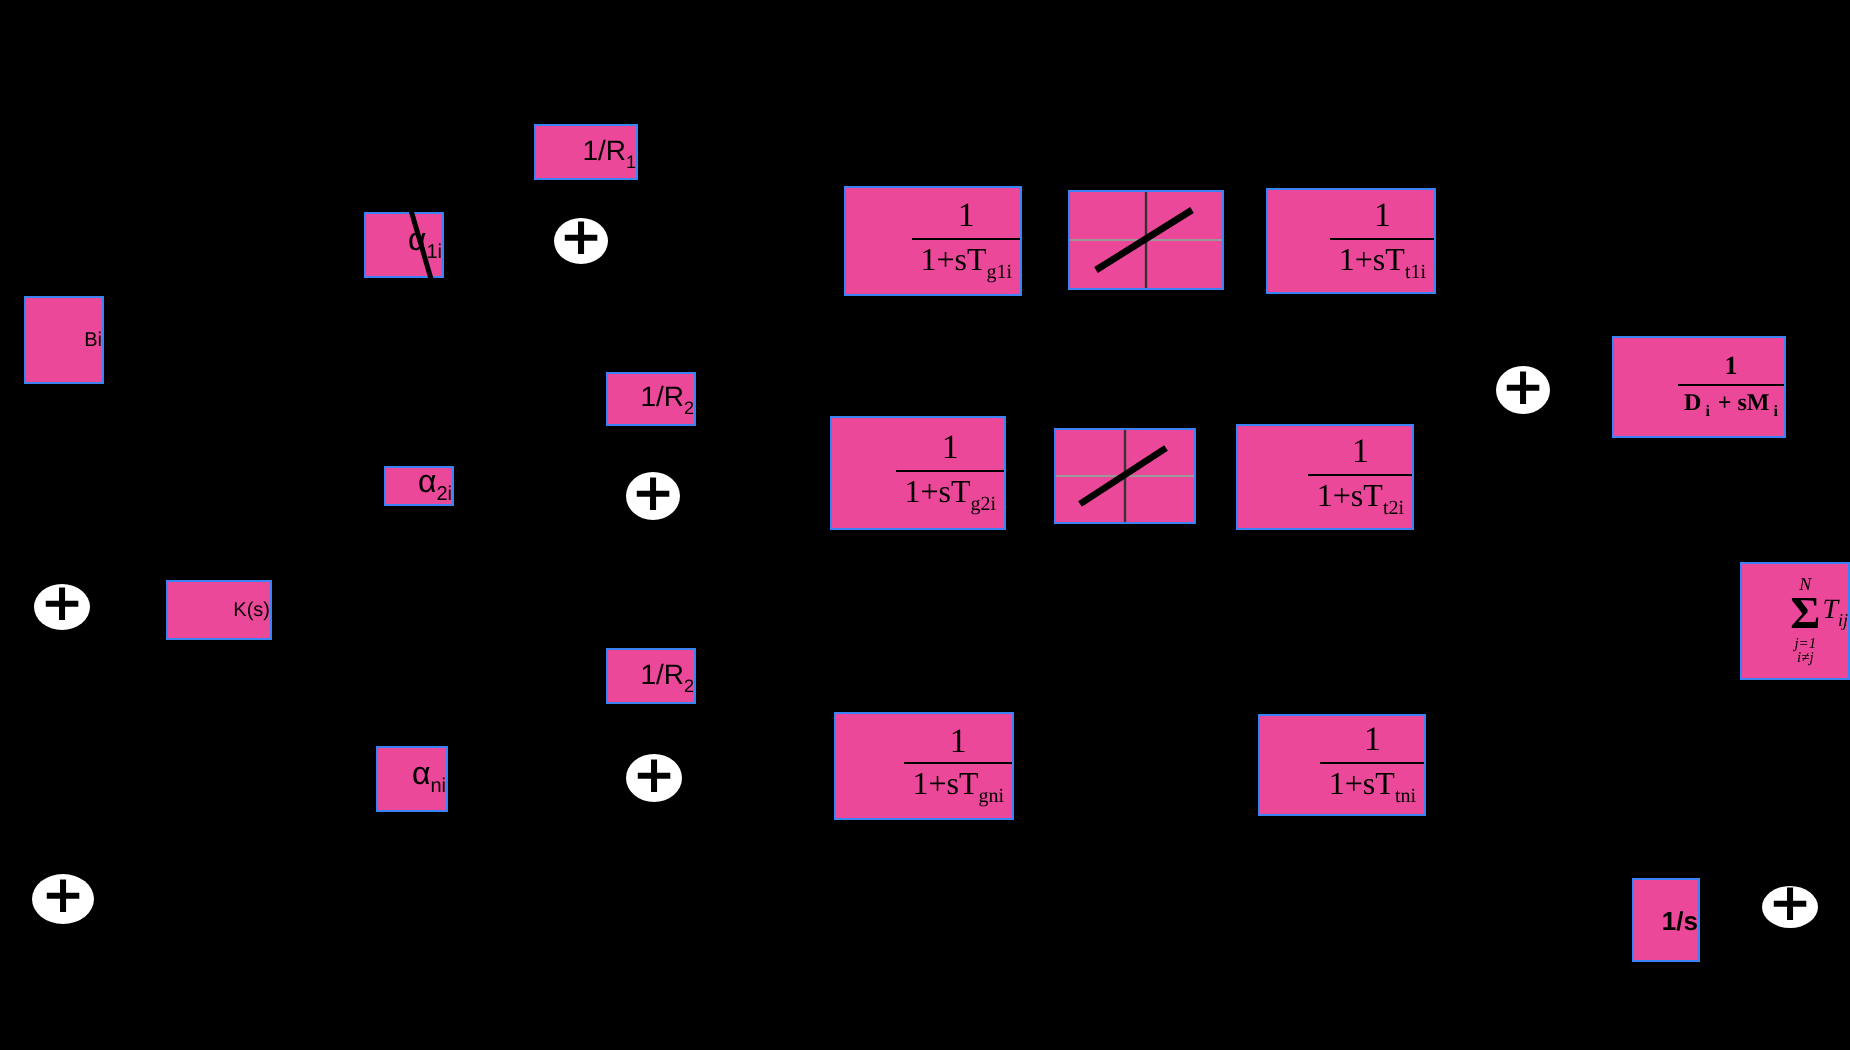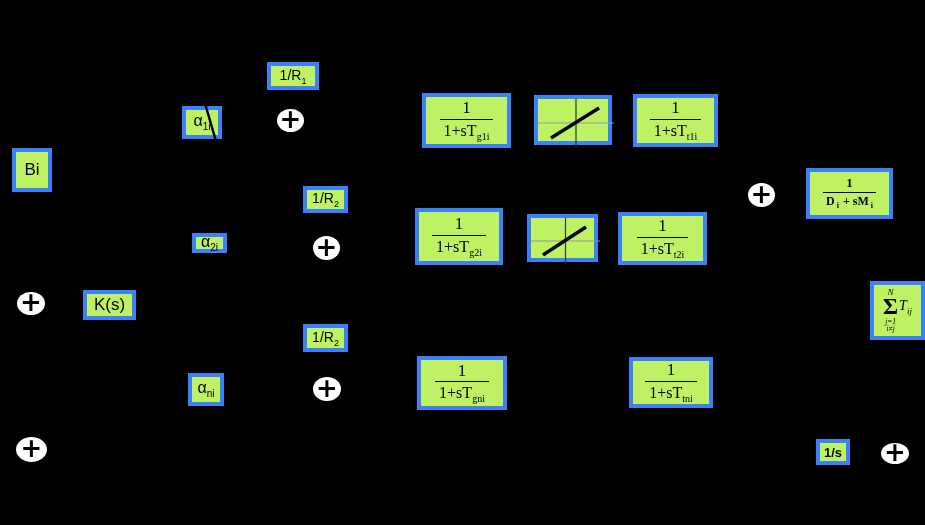--- a/index.html
+++ b/index.html
@@ -1,25 +1,25 @@
 <!DOCTYPE html>
 <html><head>
 <meta charset="utf-8">
 <style>
   html,body{margin:0;padding:0;background:#000;}
   .canvas{position:relative;width:925px;height:525px;background:#000;overflow:hidden;
           font-family:"Liberation Sans",sans-serif;}
-  .box{position:absolute;background:#bef264;border:4px solid #3b82f6;box-sizing:border-box;
-       display:flex;align-items:center;justify-content:center;color:#000;}
+  .box{position:absolute;background:#ec4899;border:1px solid #3b82f6;box-sizing:border-box;
+       display:flex;align-items:center;justify-content:flex-end;color:#000;}
   .ellipse{position:absolute;background:#fff;border-radius:50%;box-sizing:border-box;
        display:flex;align-items:center;justify-content:center;color:#000;}
   .plus span{font-family:"DejaVu Sans",sans-serif;font-weight:bold;font-size:26px;
        line-height:1;margin-top:-3px;}
   .genco{font-size:12.5px;letter-spacing:.4px;}
-  .bi-label,.ks-label{font-size:17px;}
+  .bi-label,.ks-label{font-size:10px;}
   .r-label{font-size:14px;}
   .r-label sub{font-size:9px;}
   .alpha-label{font-size:16px;}
   .alpha-label sub{font-size:10px;}
   .os-label{font-size:13px;font-weight:bold;}
   .frac{display:inline-block;text-align:center;font-family:"Liberation Serif",serif;line-height:1.15;}
   .frac .num{display:block;font-size:17px;border-bottom:1.5px solid #000;
        padding:0 2px 1px;margin-bottom:2px;}
   .frac .den{display:block;font-size:16px;white-space:nowrap;padding:0 4px;}
   .frac .den sub{font-size:10px;}
@@ -170,21 +170,21 @@
     </span>
   </div>
 
   <div class="box" style="left:629px;top:357px;width:84px;height:51px;">
     <span class="frac">
       <span class="num">1</span>
       <span class="den"><span>1+sT</span><sub>tni</sub></span>
     </span>
   </div>
 
-  <div class="box" style="left:816px;top:439px;width:34px;height:26px;">
+  <div class="box" style="left:816px;top:439px;width:34px;height:42px;">
     <span class="os-label">1/s</span>
   </div>
 
   <div class="ellipse plus" style="left:881px;top:443px;width:28px;height:21px;">
     <span>+</span>
   </div>
 
   <svg class="overlay" width="925" height="525" viewBox="0 0 925 525">
     <line x1="204" y1="100" x2="218" y2="148" stroke="#000" stroke-width="2.5"></line>
   </svg>

